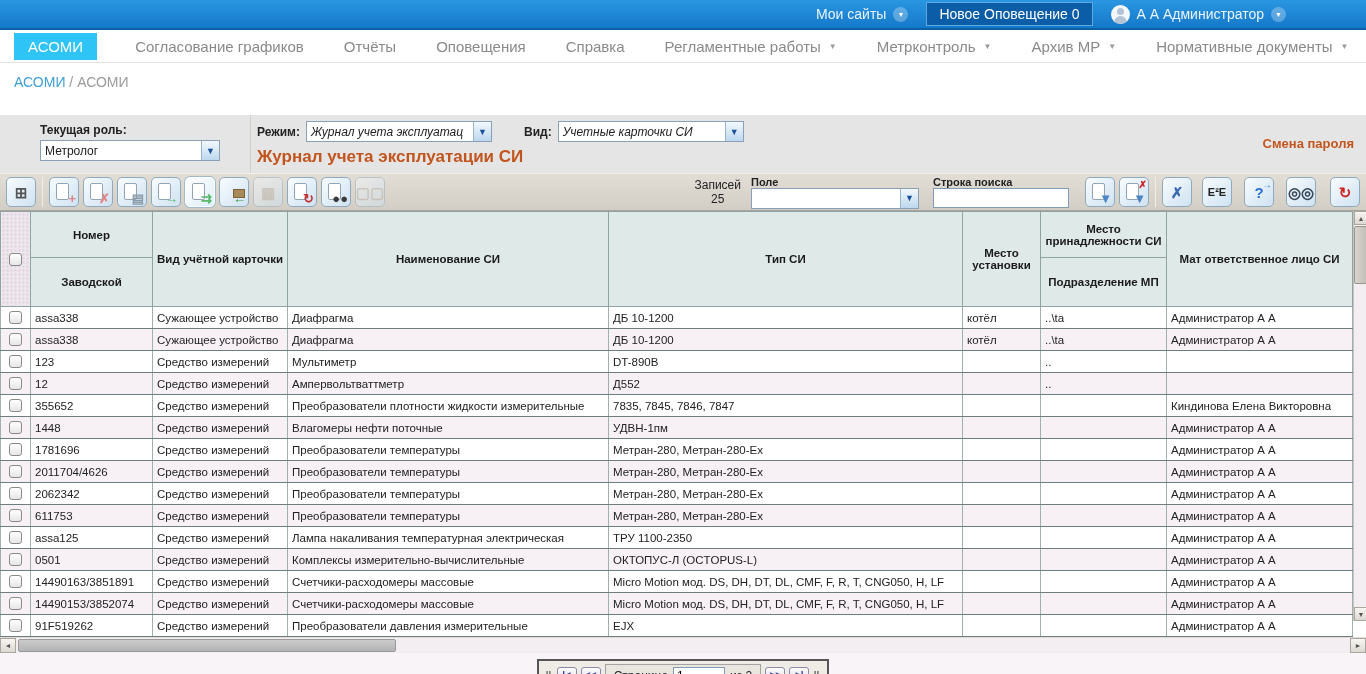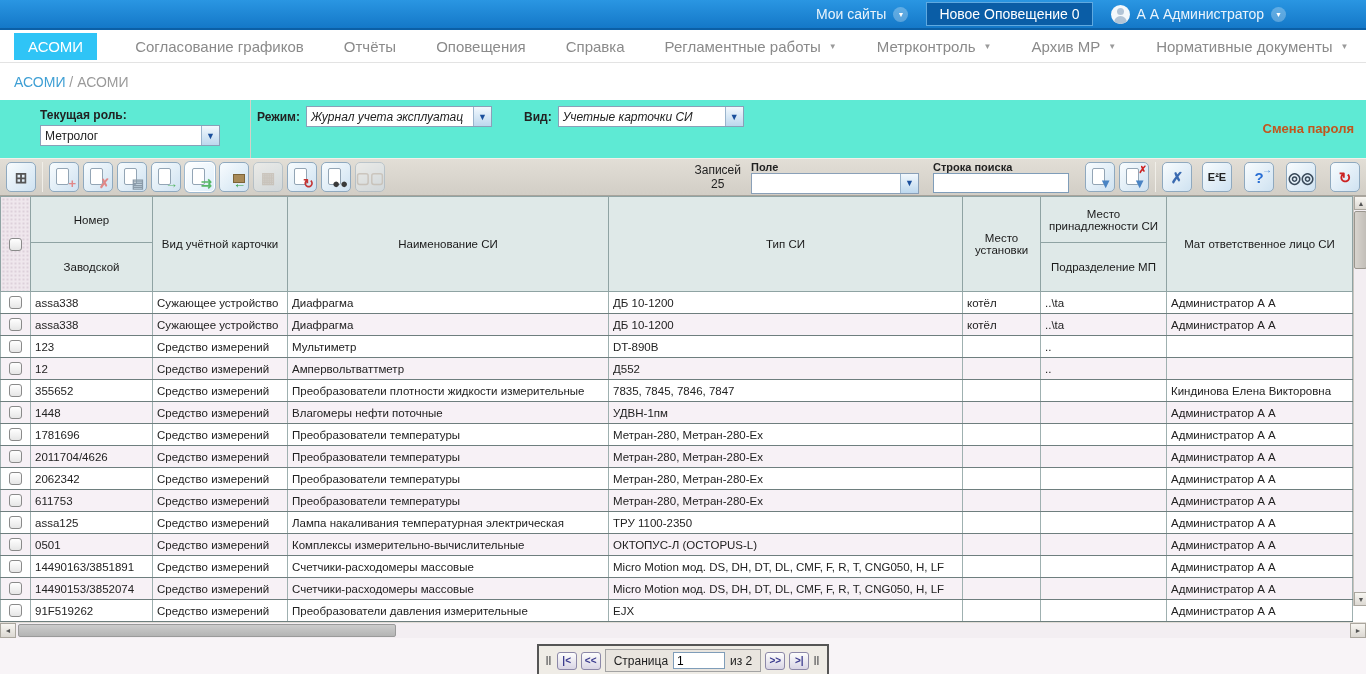--- a/index.html
+++ b/index.html
@@ -21,21 +21,21 @@
   .nav-tab { display:flex; align-items:center; gap:8px; font-size:15px; color:#8a8a8a; cursor:pointer; padding:4px 2px; }
   .nav-tab.active { background:#2fc4f6; color:#fff; padding:5px 14px; }
   .nav-caret { font-size:8px; color:#9a9a9a; }
 
   
   .breadcrumb { height:37px; padding:11px 0 0 14px; font-size:14px; background:#fff; }
   .bc-link { color:#3e9fd4; cursor:pointer; }
   .bc-sep, .bc-current { color:#9a9a9a; }
 
   
-  .headerband { height:58px; position:relative; background:#5eead4; }
+  .headerband { height:58px; position:relative; background:#e5e5e5;margin-top:15px; }
   .role-panel { position:absolute; left:0; top:0; width:250px; height:58px; padding:8px 0 0 40px;
         background:
           radial-gradient(circle at 8% 115%, #b row 0, transparent 0),
           radial-gradient(circle at 6% 120%, #bb3030 0 26px, rgba(187,48,48,0) 27px),
           linear-gradient(104deg,#fdf8ec 0%, #f6e3b4 30%, #eccf8a 52%, #f3e5c2 74%, #faf3e2 100%); }
   .role-label { font-size:12px; font-weight:bold; color:#222; margin-bottom:3px; }
   .combo { height:21px; background:#fff; border:1px solid #8aa0b8; display:flex; align-items:stretch; cursor:pointer; }
   .combo .combo-text { flex:1; font-size:12px; color:#222; padding:3px 4px 0 4px; white-space:nowrap; overflow:hidden; }
   .combo .combo-arrow { width:18px; background:linear-gradient(#f2f8fd,#bdd8ee); border-left:1px solid #9ab4cc;
         display:flex; align-items:center; justify-content:center; color:#1a4f9c; font-size:9px; }
@@ -64,21 +64,21 @@
   .records { margin-left:auto; text-align:center; font-size:12px; color:#222; padding-right:10px; flex:0 0 auto; }
   .records .rec-count { margin-top:0; }
   .tb-field { flex:0 0 auto; padding-right:14px; }
   .tb-field .fld-label { font-size:11px; }
   .field-combo { width:168px; }
   .search-input { width:136px; height:20px; border:1px solid #7f9db9; font-size:12px; padding:0 3px; }
 
   
   .grid { display:flex; }
   .grid-table { width:1352px; border-collapse:collapse; table-layout:fixed; }
-  .grid-table th { background:#dfe9e8; border:1px solid #8fa3a3; font-size:11.5px; font-weight:normal; color:#1a1a1a;
+  .grid-table th { background:#dfe9e8; border:1px solid #8fa3a3; font-size:11.5px; font-weight:bold; color:#1a1a1a;
                    text-align:center; vertical-align:middle; padding:2px 3px; }
   .grid-table td { border:1px solid #9fb0b0; border-top:none; border-bottom:1px solid #6e7e7e; font-size:11.5px; color:#222;
                    padding:0 4px; height:22px; white-space:nowrap; overflow:hidden; vertical-align:middle; }
   .grid-table tbody tr:nth-child(even) td { background:#f7f1f6; }
   .grid-table tbody tr:nth-child(odd) td { background:#fff; }
   .grid-table td.cbcell, .grid-table th.cbcell { background:#efe7ed; background-image:radial-gradient(#ddd0da 1px, rgba(0,0,0,0) 1px); background-size:4px 4px; }
   .cb-box { display:inline-block; width:13px; height:13px; border:1px solid #8a8a8a; border-radius:3px;
             background:linear-gradient(#fff,#e6e6e6); vertical-align:middle; cursor:pointer; }
   th.cbcell { width:30px; }
 
@@ -181,20 +181,21 @@
         <span class="combo-arrow">▼</span>
       </div>
       <div class="view-group">
         <span class="fld-label">Вид:</span>
         <div class="combo view-combo">
           <span class="combo-text">Учетные карточки СИ</span>
           <span class="combo-arrow">▼</span>
         </div>
       </div>
     </div>
+    <div class="page-title">Журнал учета эксплуатации СИ</div>
   </div>
   <div class="change-pass">Смена пароля</div>
 </div>
 
 <div class="toolbar">
   <div style="display:flex;align-items:center;" id="tb-left">
       <div class="tb-btn">
         <span class="glyph center" style="color: rgb(85, 85, 85); font-size: 15px;">⊞</span>
       </div>
       <div class="tb-sep"></div>

